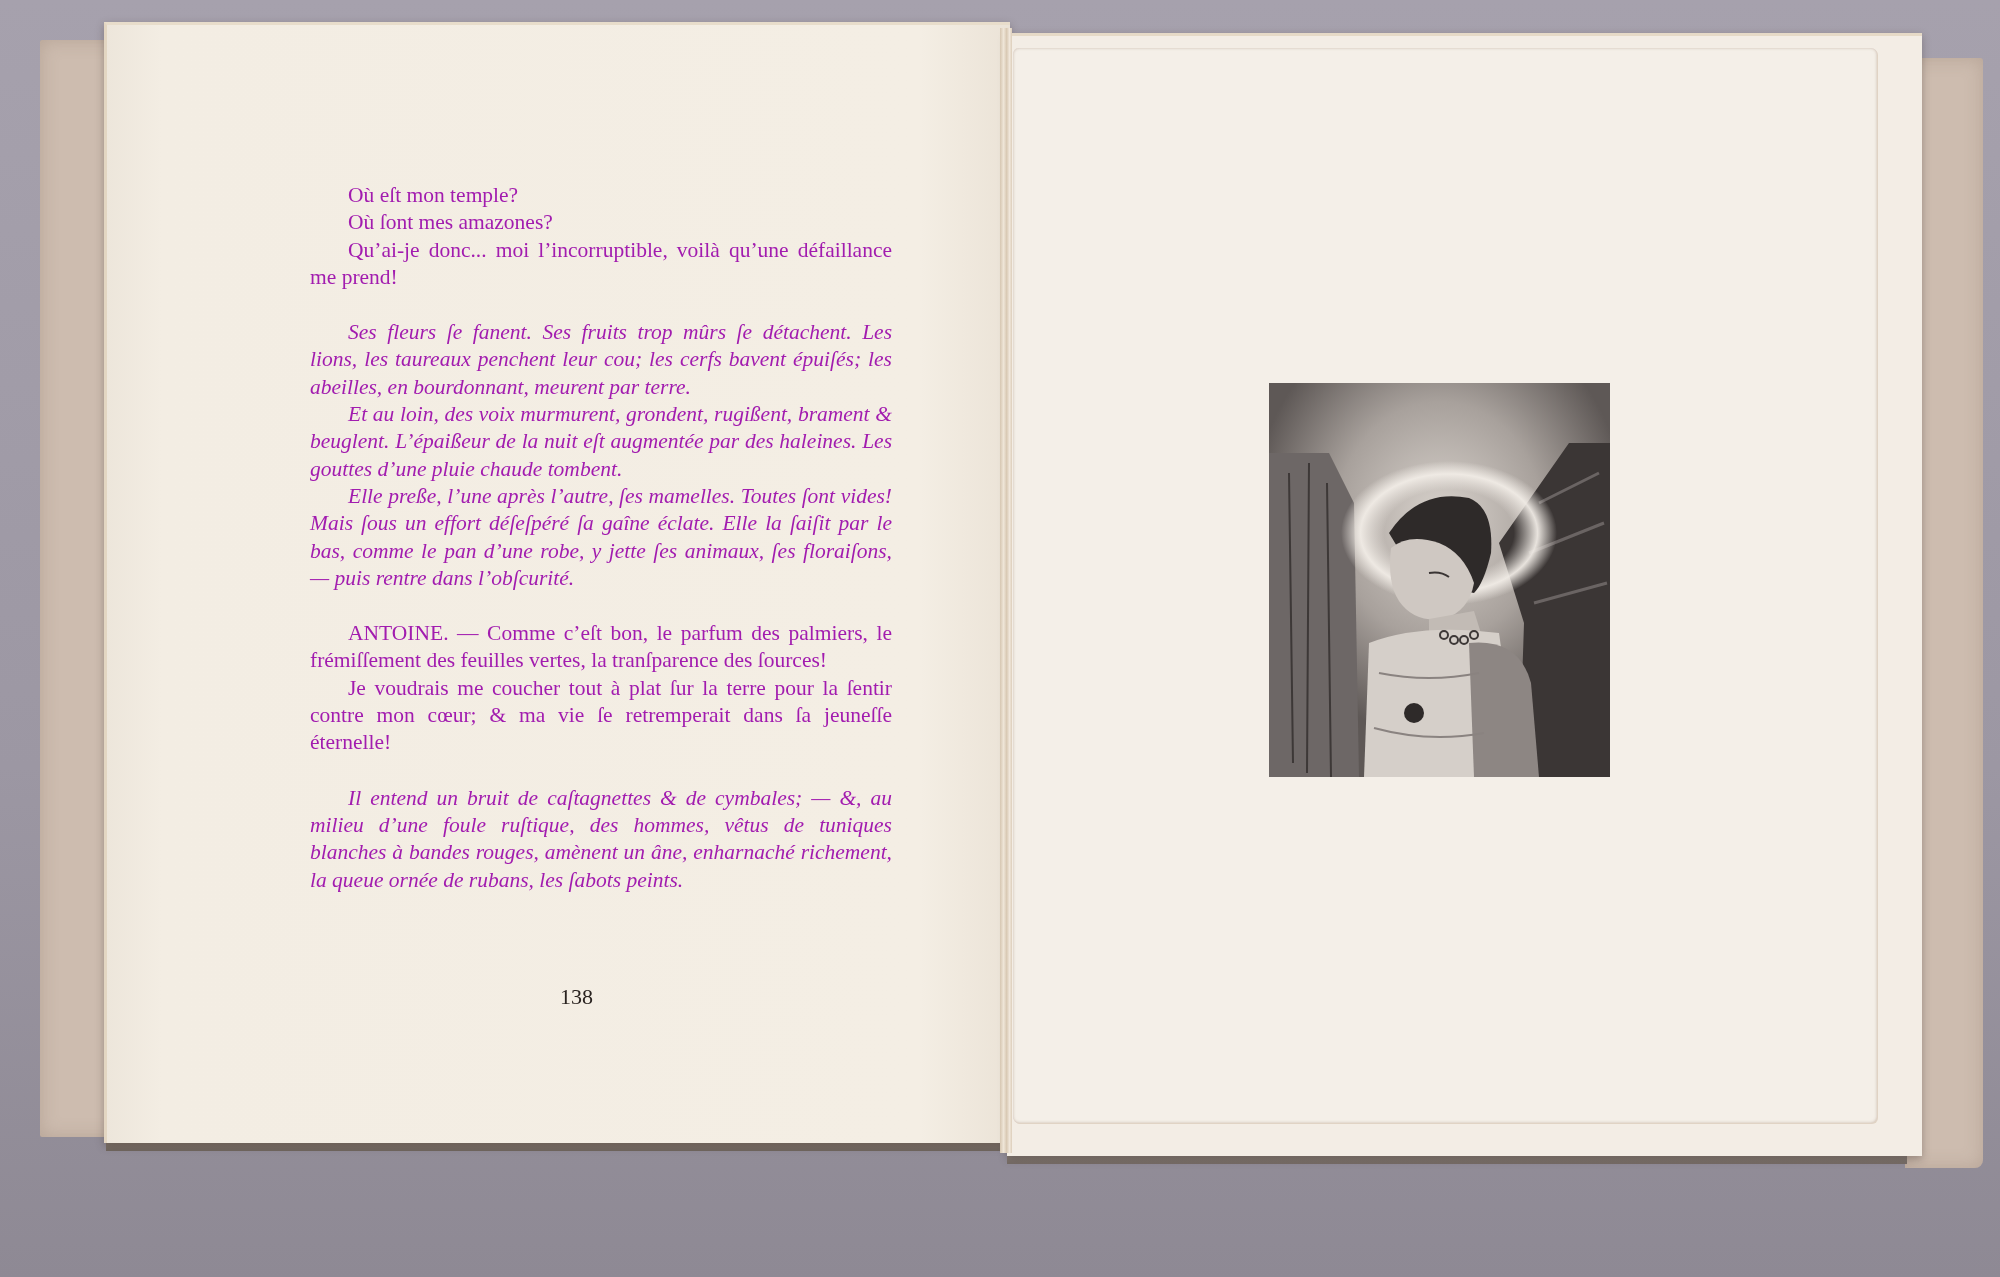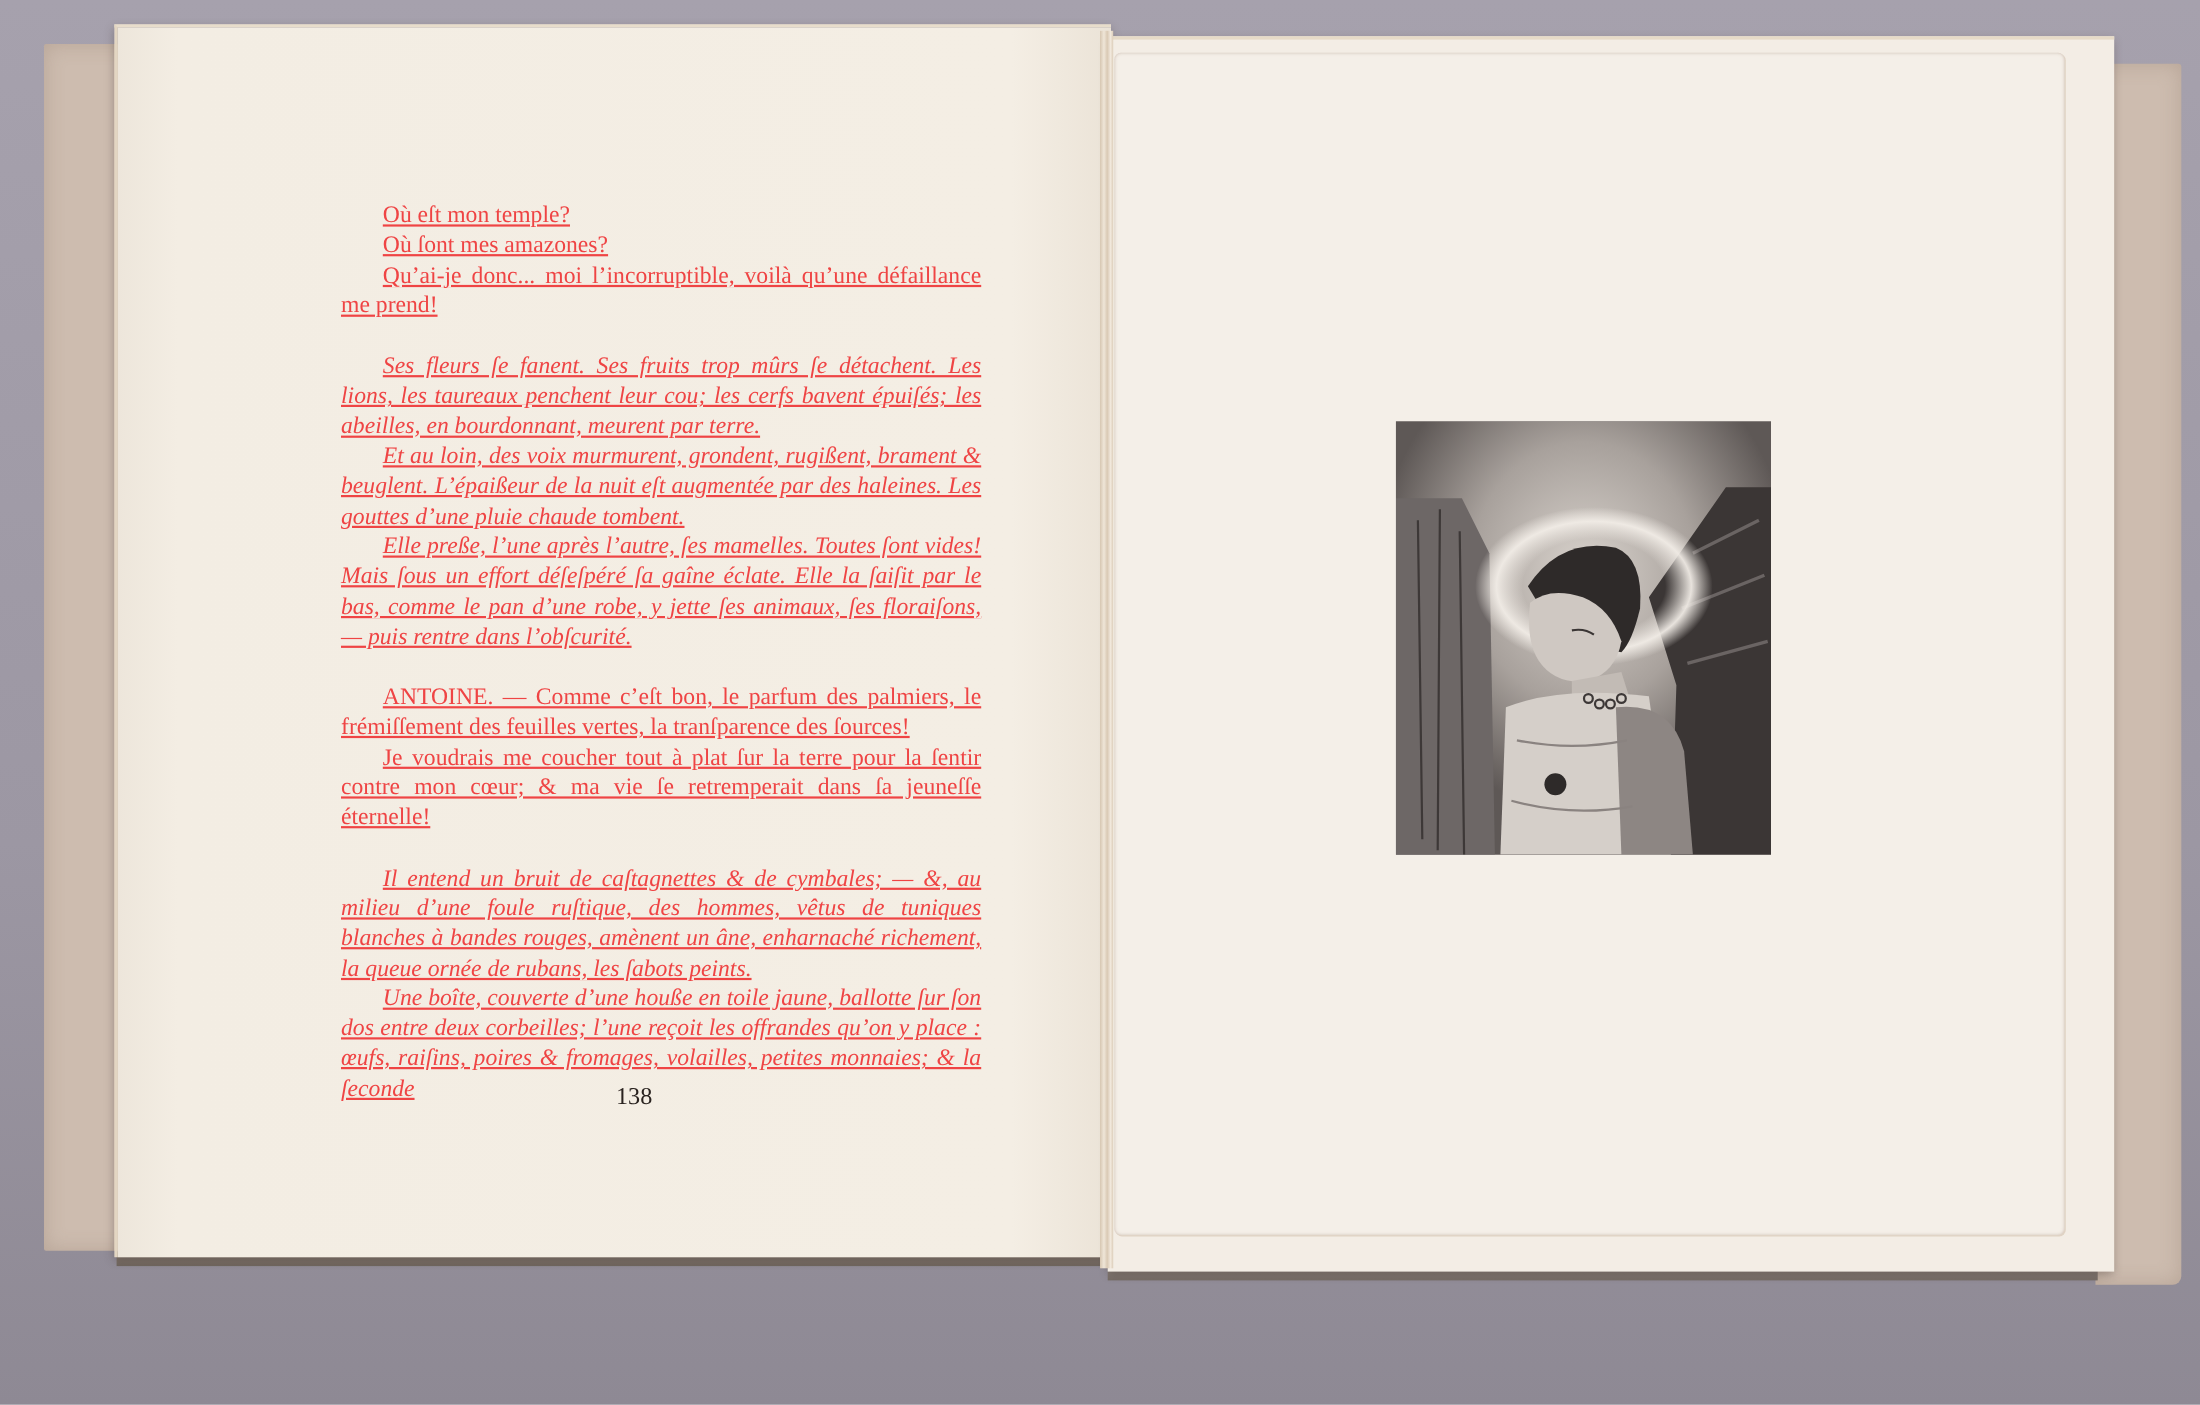--- a/index.html
+++ b/index.html
@@ -40,23 +40,22 @@
     position:absolute; left:1000px; top:28px; width:12px; height:1125px;
     background: linear-gradient(90deg,#d6c6b1 0%,#efe6d8 30%,#d9c9b4 55%,#f1e8dc 80%,#dccdb9 100%);
   }
   #inner-sheet {
     position:absolute; left:1013px; top:48px; width:864px; height:1075px;
     background:#f4efe8; border-radius:6px;
     box-shadow: inset 0 0 3px rgba(150,120,100,.45), 1px 1px 0 #e0d3c4;
   }
   #text-block {
     position:absolute; left:310px; top:182px; width:582px;
-    color:#ef4444; font-size:21.5px; line-height:27.3px;
+    color:#a21caf; font-size:21.5px; line-height:27.3px;
     text-align:justify;
-    text-decoration:underline;
   }
   #text-block p { margin:0; text-indent:38px; }
   #text-block p.gap { margin-top:28px; }
   #text-block p.it { font-style:italic; }
   #page-number {
     position:absolute; left:560px; top:984px; width:120px; text-align:left;
     font-size:22px; color:#2a2320;
   }
   #plate {
     position:absolute; left:1269px; top:383px; width:341px; height:394px;
@@ -81,21 +80,20 @@
 <div id="text-block">
   <p>Où eſt mon temple?</p>
   <p>Où ſont mes amazones?</p>
   <p>Qu’ai-je donc... moi l’incorruptible, voilà qu’une défaillance me prend!</p>
   <p class="it gap">Ses fleurs ſe fanent. Ses fruits trop mûrs ſe détachent. Les lions, les taureaux penchent leur cou; les cerfs bavent épuiſés; les abeilles, en bourdonnant, meurent par terre.</p>
   <p class="it">Et au loin, des voix murmurent, grondent, rugißent, brament &amp; beuglent. L’épaißeur de la nuit eſt augmentée par des haleines. Les gouttes d’une pluie chaude tombent.</p>
   <p class="it">Elle preße, l’une après l’autre, ſes mamelles. Toutes ſont vides! Mais ſous un effort déſeſpéré ſa gaîne éclate. Elle la ſaiſit par le bas, comme le pan d’une robe, y jette ſes animaux, ſes floraiſons, — puis rentre dans l’obſcurité.</p>
   <p class="gap">ANTOINE. — Comme c’eſt bon, le parfum des palmiers, le frémiſſement des feuilles vertes, la tranſparence des ſources!</p>
   <p>Je voudrais me coucher tout à plat ſur la terre pour la ſentir contre mon cœur; &amp; ma vie ſe retremperait dans ſa jeuneſſe éternelle!</p>
   <p class="it gap">Il entend un bruit de caſtagnettes &amp; de cymbales; — &amp;, au milieu d’une foule ruſtique, des hommes, vêtus de tuniques blanches à bandes rouges, amènent un âne, enharnaché richement, la queue ornée de rubans, les ſabots peints.</p>
-  <p class="it">Une boîte, couverte d’une houße en toile jaune, ballotte ſur ſon dos entre deux corbeilles; l’une reçoit les offrandes qu’on y place : œufs, raiſins, poires &amp; fromages, volailles, petites monnaies; &amp; la ſeconde</p>
 </div>
 
 <div id="page-number">138</div>
 
 <div id="plate">
   <svg width="341" height="394" viewBox="0 0 341 394" xmlns="http://www.w3.org/2000/svg">
     <defs>
       <radialGradient id="halo" cx="0.5" cy="0.35" r="0.55">
         <stop offset="0" stop-color="#d9d3cd"></stop>
         <stop offset="0.55" stop-color="#a8a19c"></stop>

